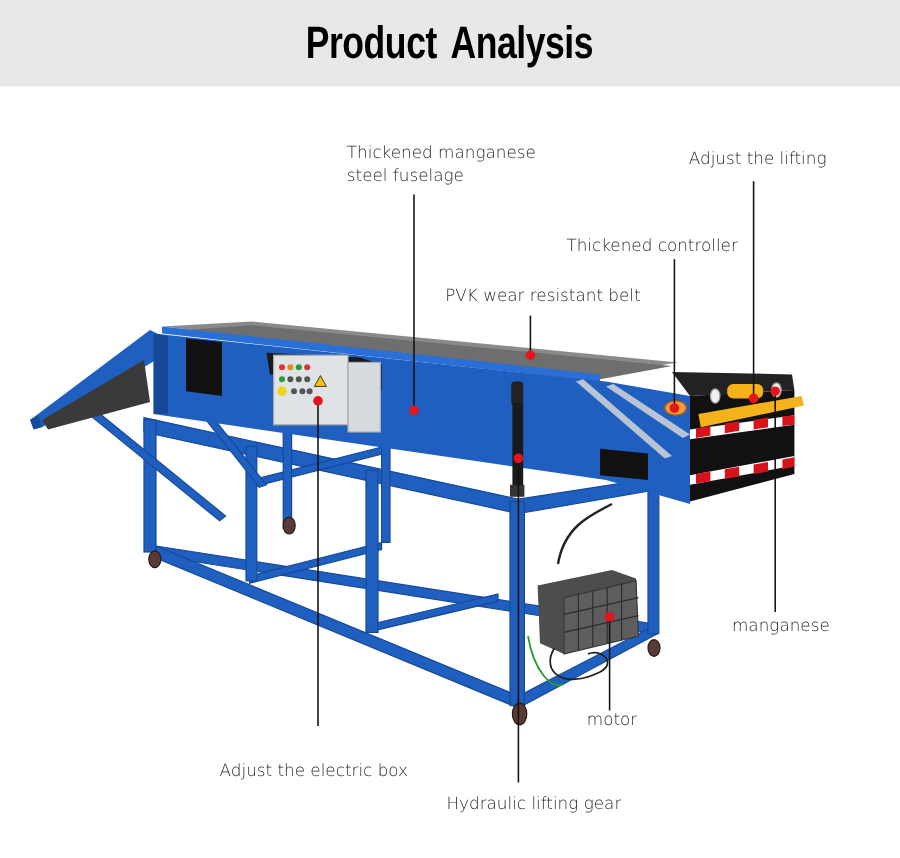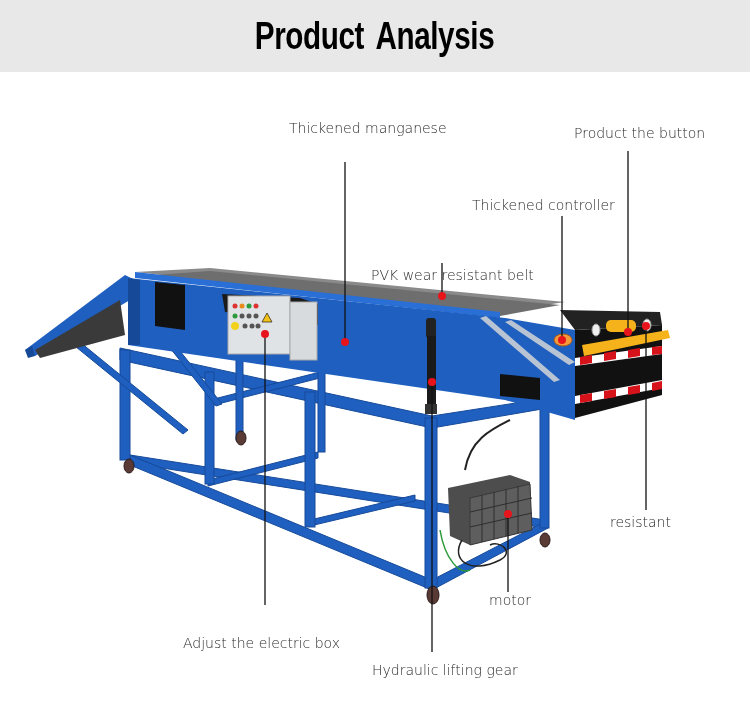--- a/index.html
+++ b/index.html
@@ -178,20 +178,21 @@
       <circle cx="646" cy="326" r="4"></circle>
       <circle cx="265" cy="334" r="4"></circle>
       <circle cx="432" cy="382" r="4"></circle>
       <circle cx="508" cy="514" r="4"></circle>
     </g>
   </svg>
 </div>
 
 <div class="label" style="left:289px; top:119px;">
   <div>Thickened manganese</div>
+  <div>steel fuselage</div>
 </div>
-<div class="label" style="left:574px; top:124px;">Product the button</div>
+<div class="label" style="left:574px; top:124px;">Adjust the lifting</div>
 <div class="label" style="left:472px; top:196px;">Thickened controller</div>
-<div class="label" style="left:371px; top:238px;margin-top:28px;">PVK wear resistant belt</div>
-<div class="label" style="left:610px; top:513px;">resistant</div>
+<div class="label" style="left:371px; top:238px;">PVK wear resistant belt</div>
+<div class="label" style="left:610px; top:513px;">manganese</div>
 <div class="label" style="left:489px; top:591px;text-align:center;">motor</div>
 <div class="label" style="left:183px; top:634px;">Adjust the electric box</div>
 <div class="label" style="left:372px; top:661px;">Hydraulic lifting gear</div>
 
 </body></html>

